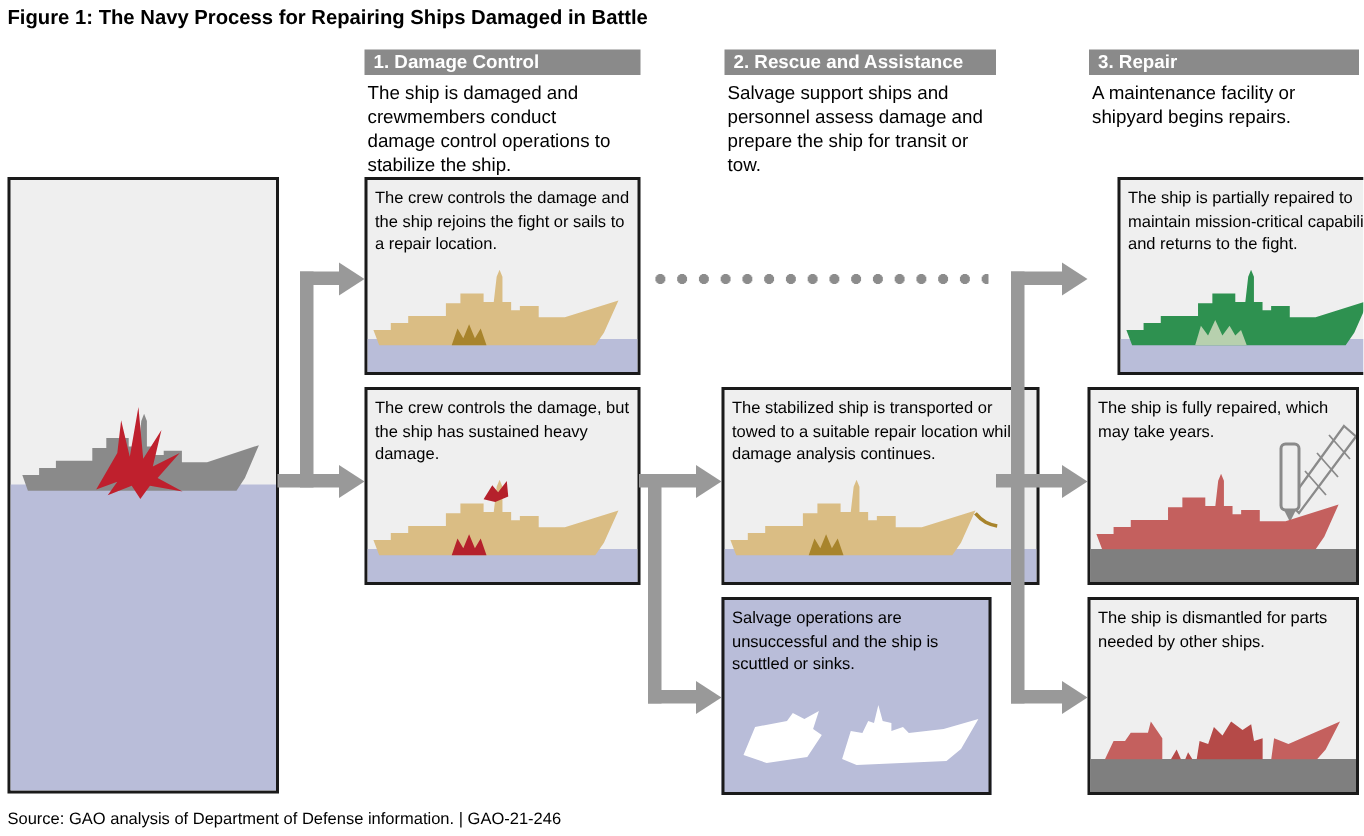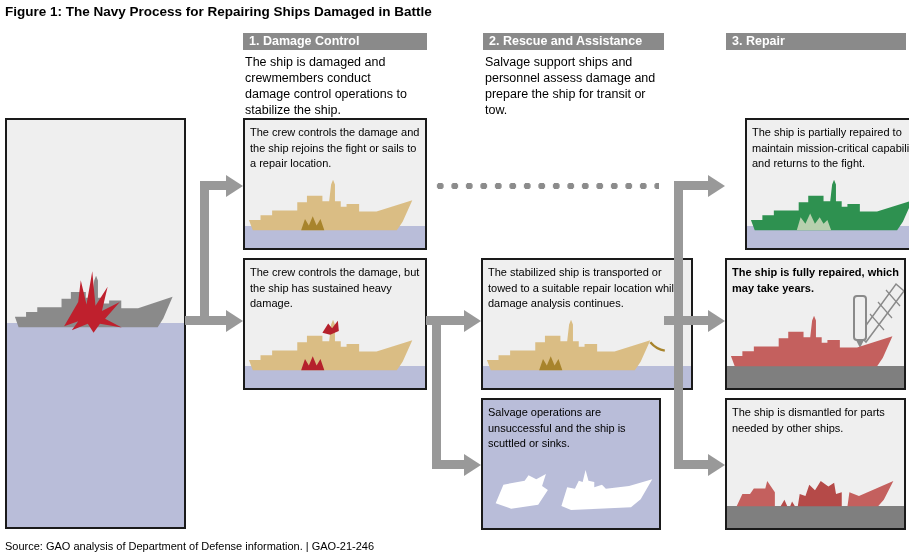--- a/index.html
+++ b/index.html
@@ -35,20 +35,21 @@
   </svg>
 
   <div class="fig-title">Figure 1: The Navy Process for Repairing Ships Damaged in Battle</div>
 
   <div class="col-header" style="left:243px;width:184px;">1. Damage Control</div>
   <div class="col-header" style="left:483px;width:181px;">2. Rescue and Assistance</div>
   <div class="col-header" style="left:726px;width:180px;">3. Repair</div>
 
   <div class="col-desc" style="left:245px;width:172px;">The ship is damaged and crewmembers conduct damage control operations to stabilize the ship.</div>
   <div class="col-desc" style="left:485px;width:172px;">Salvage support ships and personnel assess damage and prepare the ship for transit or tow.</div>
+  <div class="col-desc" style="left:728px;width:176px;">A maintenance facility or shipyard begins repairs.</div>
 
   <div class="scene" style="left:5px;top:118px;width:181px;height:411px;">
     <div class="water" style="height:204px;"></div>
     <svg class="ship" style="left:6px;top:153px;width:168px;height:57px;" viewBox="0 0 180 60" preserveAspectRatio="none">
       <use href="#ship-hull" fill="#8a8a8a"></use>
     </svg>
     <svg class="ship" style="left:52px;top:150px;width:64px;height:64px;" viewBox="0 0 100 100" preserveAspectRatio="none">
       <path d="M8,88 L30,50 L34,16 L43,54 L52,2 L57,56 L76,26 L67,64 L95,50 L72,76 L98,90 L64,84 L54,98 L45,84 L20,94 L30,80 Z" fill="#bf202d"></path>
     </svg>
   </div>
@@ -114,21 +115,21 @@
 
   <div class="scene" style="left:725px;top:118px;width:181px;height:132px;margin-left:20px;">
     <div class="water" style="height:22px;"></div>
     <svg class="ship" style="left:2px;bottom:15px;width:172px;height:56px;" viewBox="0 0 180 60" preserveAspectRatio="none">
       <use href="#ship-hull" fill="#2e9150"></use>
       <path d="M50,57 L54,43 L59,50 L64,39 L69,50 L74,43 L78,50 L82,46 L86,57 Z" fill="#b7d0ae"></path>
     </svg>
     <div class="box-text">The ship is partially repaired to maintain mission-critical capability and returns to the fight.</div>
   </div>
 
-  <div class="scene" style="left:725px;top:258px;width:181px;height:132px;font-weight:bold;">
+  <div class="scene" style="left:725px;top:258px;width:181px;height:132px;">
     <div class="dock" style="height:22px;"></div>
     <svg class="ship" style="right:0px;top:24px;width:70px;height:110px;" viewBox="0 0 70 110">
       <polygon points="62,0 70,7 32,58 25,51" fill="#efefef" stroke="#8a8a8a" stroke-width="1.5"></polygon>
       <path d="M52,6 L66,22 M44,18 L58,34 M36,30 L50,46" stroke="#8a8a8a" stroke-width="1.2" fill="none"></path>
       <rect x="20" y="12" width="12" height="44" rx="3" fill="#efefef" stroke="#8a8a8a" stroke-width="2"></rect>
       <path d="M22,56 L30,56 L26,64 Z" fill="#8a8a8a"></path>
     </svg>
     <svg class="ship" style="left:2px;bottom:19px;width:172px;height:56px;" viewBox="0 0 180 60" preserveAspectRatio="none">
       <use href="#ship-hull" fill="#c4605e"></use>
     </svg>

